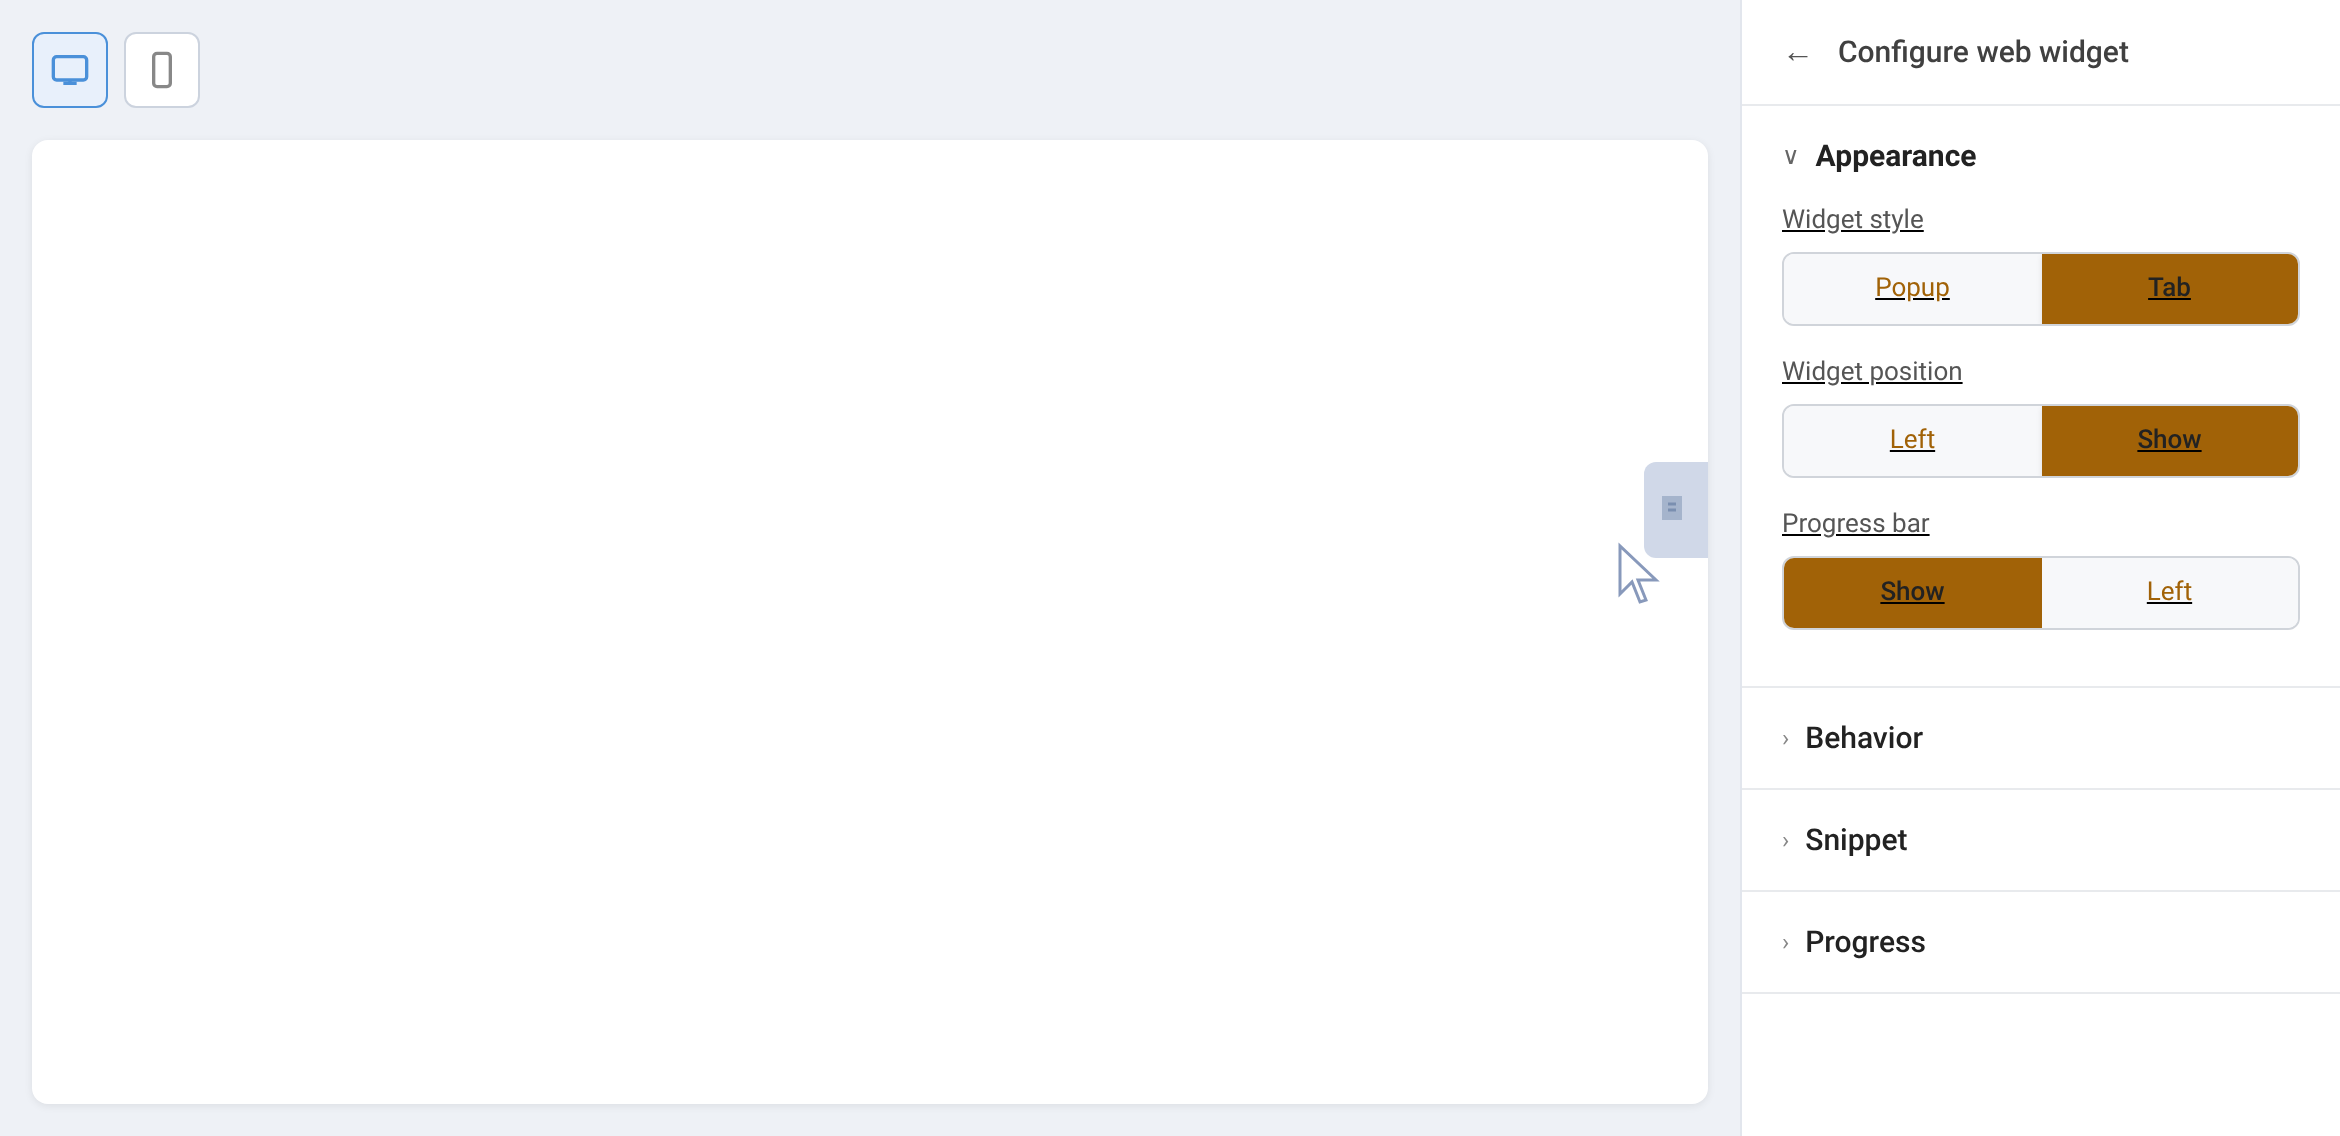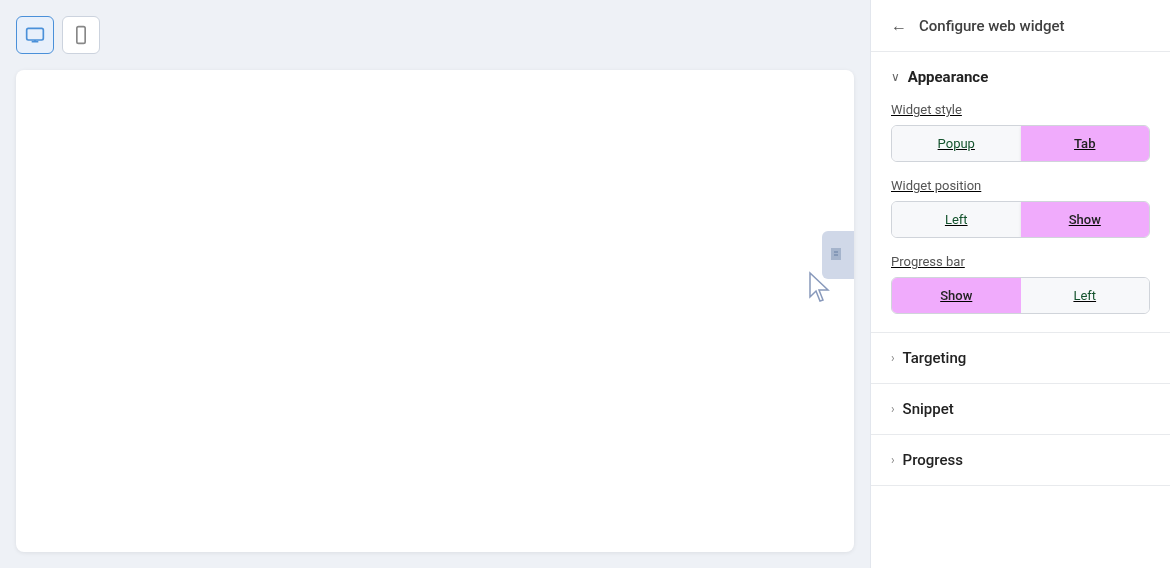--- a/index.html
+++ b/index.html
@@ -148,44 +148,44 @@
       color: #555;
       margin-bottom: 8px;
     }
 
     .field-group {
       margin-bottom: 16px;
       text-decoration: underline;
     }
 
     .field-group:last-child {
-      margin-bottom: 2px;
+      margin-bottom: 12px;
     }
 
     .toggle-group {
       display: flex;
       border: 1px solid #d0d4da;
       border-radius: 6px;
       overflow: hidden;
     }
 
     .toggle-btn {
       flex: 1;
       padding: 10px 0;
       text-align: center;
       font-size: 13px;
-      color: #14532d;
+      color: #a16207;
       background: #f7f8fa;
       cursor: pointer;
       border: none;
       outline: none;
     }
 
     .toggle-btn.active {
-      background: #f0abfc;
+      background: #a16207;
       color: #222;
       font-weight: 500;
       box-shadow: 0 1px 3px rgba(0,0,0,0.1);
     }
 
     .collapsible-section {
       border-bottom: 1px solid #e8eaed;
       padding: 16px 20px;
     }
 
@@ -280,21 +280,21 @@
       <div class="toggle-group">
         <button class="toggle-btn active">Show</button>
         <button class="toggle-btn">Left</button>
       </div>
     </div>
   </div>
 
   <div class="collapsible-section">
     <div class="collapsible-header">
       <span class="chevron-right">›</span>
-      <span class="collapsible-label">Targeting</span>
+      <span class="collapsible-label">Behavior</span>
     </div>
   </div>
 
   <div class="collapsible-section">
     <div class="collapsible-header">
       <span class="chevron-right">›</span>
       <span class="collapsible-label">Snippet</span>
     </div>
   </div>
 

